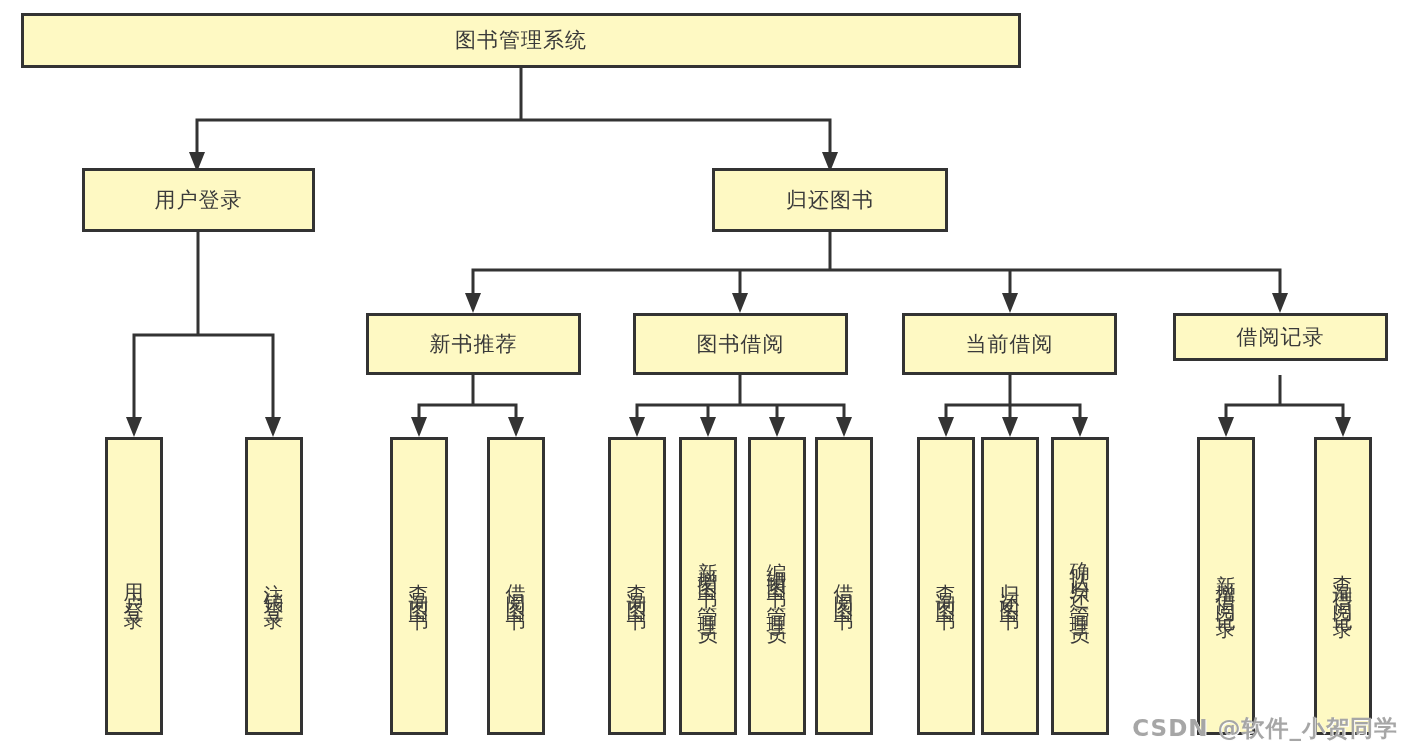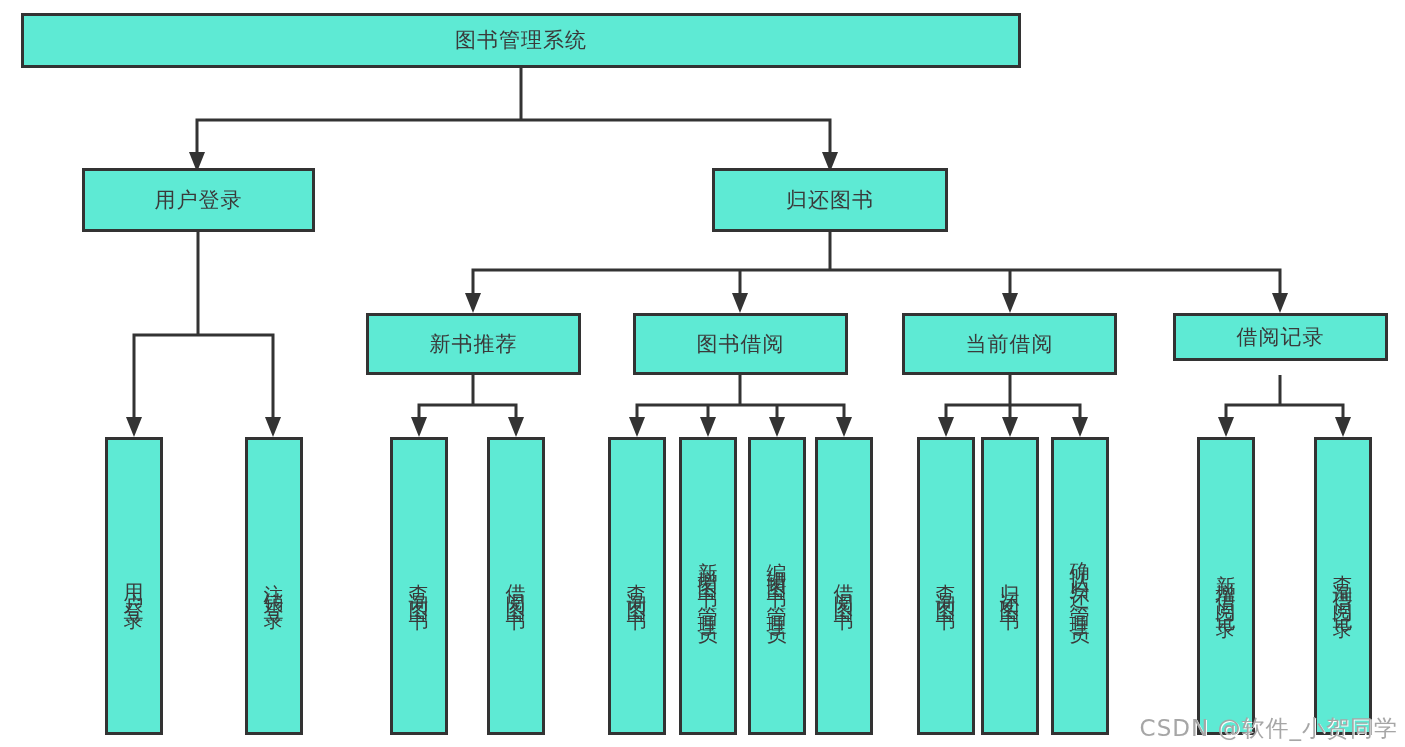--- a/index.html
+++ b/index.html
@@ -29,21 +29,21 @@
     stroke-linejoin: miter;
   }
   #wires polygon {
     fill: #333333;
     stroke: none;
   }
   .node {
     position: absolute;
     box-sizing: border-box;
     border: 3px solid #333333;
-    background: #5eead4;
+    background: #fef9c3;
     display: flex;
     align-items: center;
     justify-content: center;
     color: #3a3a3a;
     font-size: 21px;
     line-height: 1;
     letter-spacing: 1px;
   }
   .leaf {
     width: 58px;
@@ -56,20 +56,21 @@
   }
   #watermark {
     position: absolute;
     right: 7px;
     top: 713px;
     font-size: 23px;
     color: #a6a6a6;
     letter-spacing: 1px;
     text-shadow: 1px 1px 0 #fdfdfd;
     white-space: nowrap;
+    font-weight: bold;
   }
 </style>
 </head>
 <body>
 
 <div id="canvas">
 
   <svg id="wires" viewBox="0 0 1405 747" xmlns="http://www.w3.org/2000/svg">
     <g>
       <path d="M521 68 V120"></path>

